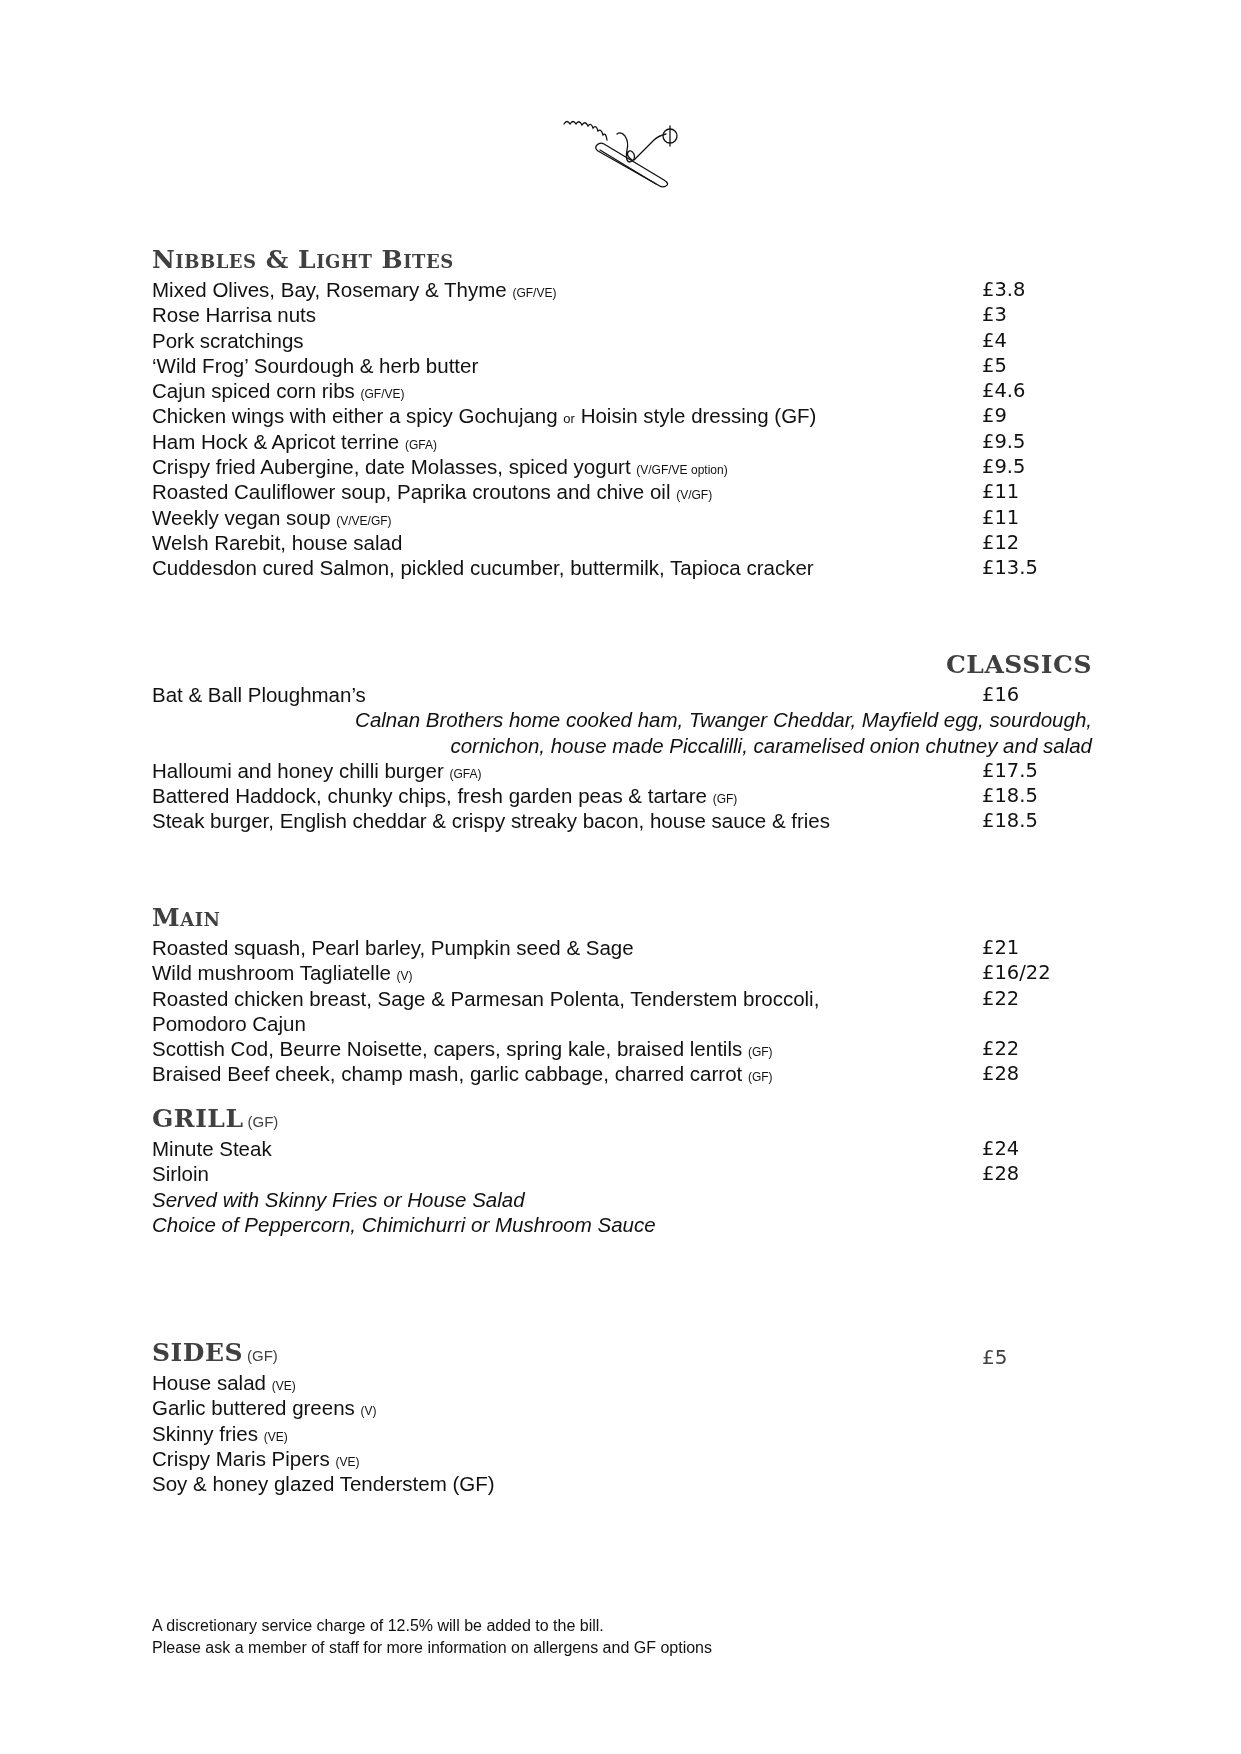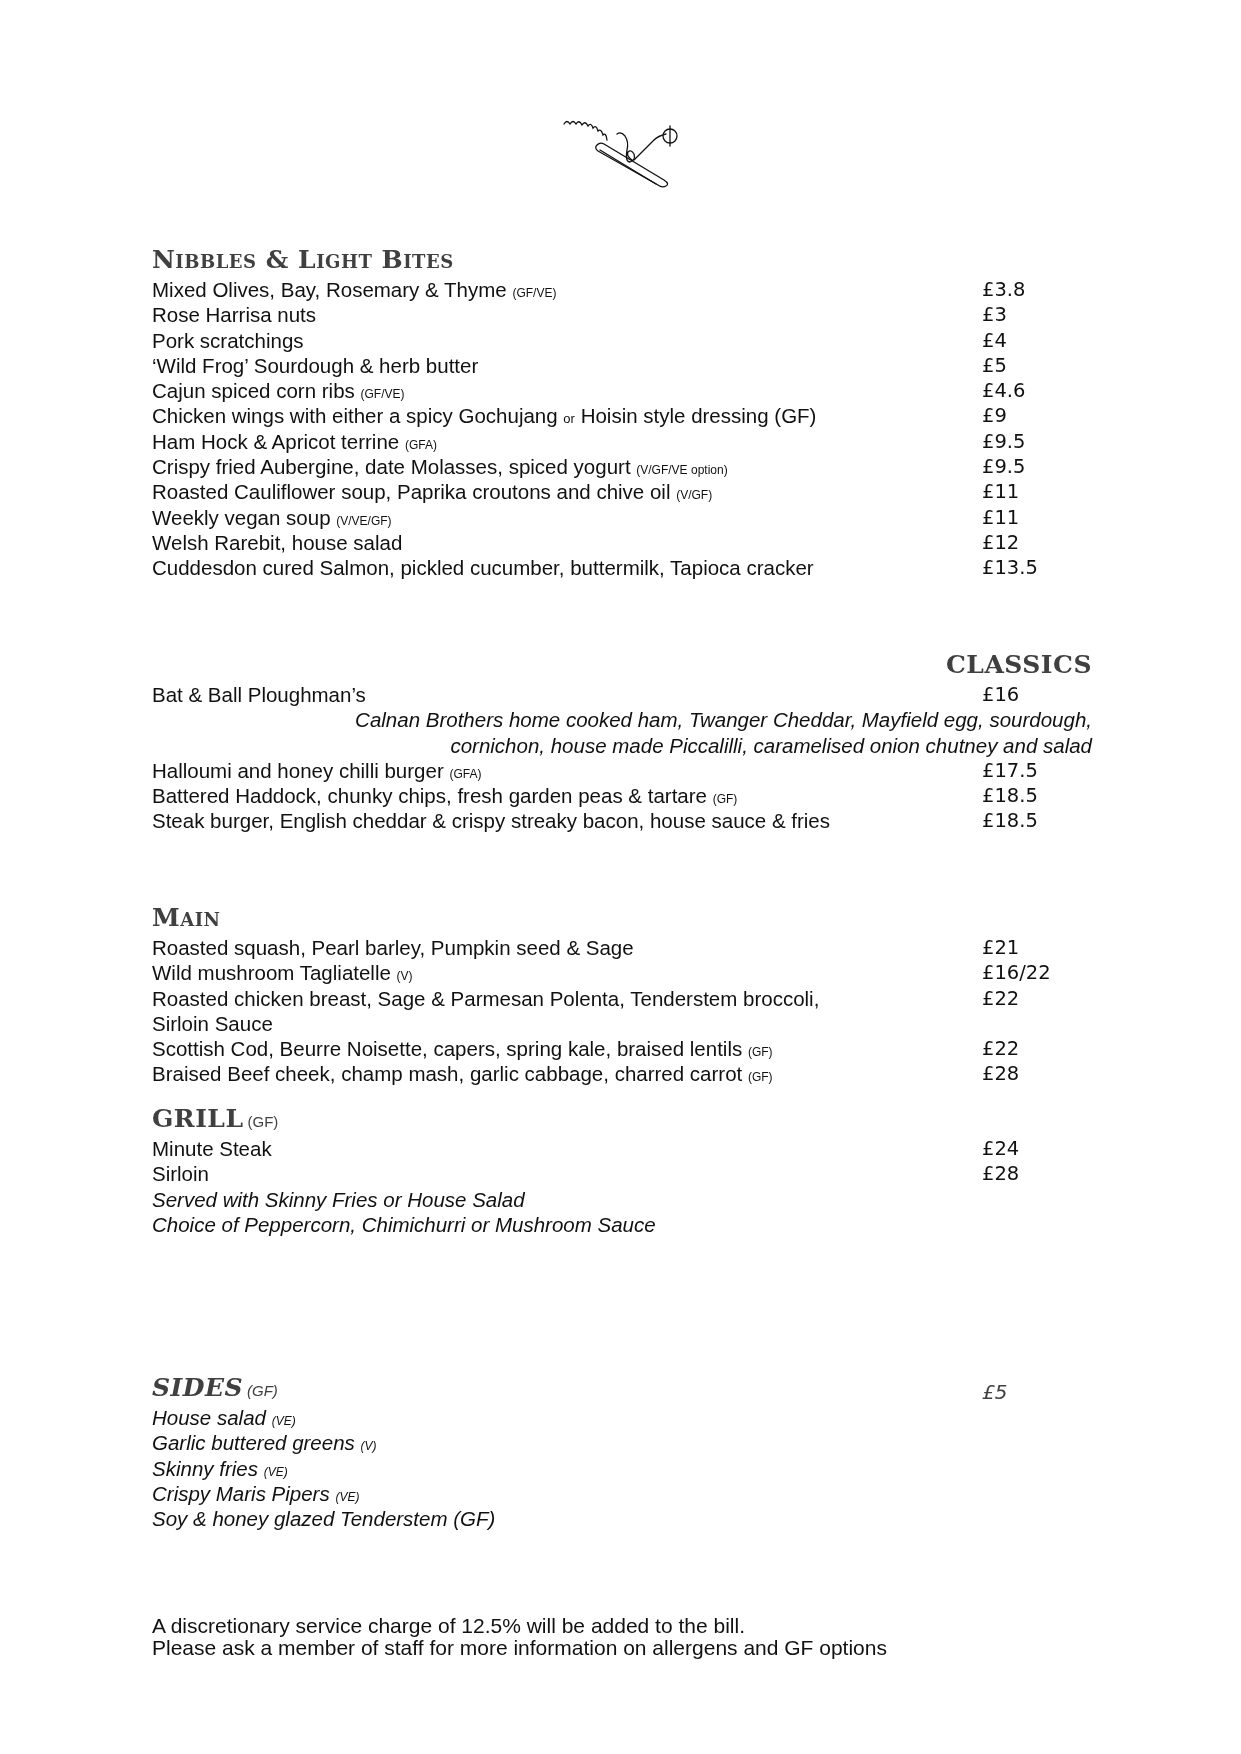--- a/index.html
+++ b/index.html
@@ -8,21 +8,21 @@
     .section { position: absolute; left: 152px; width: 940px; }
     .heading { font-family: "DejaVu Serif", "Liberation Serif", serif; font-weight: bold; font-size: 25px; line-height: 30px; letter-spacing: 0.5px; font-variant: small-caps; color: #404040; margin: 0 0 2px 0; height: 30px; position: relative; }
     .heading .tag { font-family: "Liberation Sans", sans-serif; font-weight: normal; font-size: 15px; font-variant: normal; letter-spacing: 0; margin-left: 4px; }
     .heading .hprice { position: absolute; left: 830px; top: 4px; font-family: "DejaVu Sans", sans-serif; font-weight: normal; font-size: 20px; font-variant: normal; letter-spacing: 0; }
     .row { position: relative; height: 25.3px; line-height: 25.3px; font-size: 20.5px; white-space: nowrap; }
     .row .name { position: absolute; left: 0; top: 0; }
     .row .tag { font-size: 12px; }
     .row .tag.or { font-size: 13px; }
     .row .price { position: absolute; left: 830px; top: 0; font-family: "DejaVu Sans", sans-serif; font-size: 19.5px; }
     .desc { font-style: italic; font-size: 20.5px; line-height: 25.3px; white-space: nowrap; }
-    .footer { position: absolute; left: 152px; top: 1615px; font-size: 21px; line-height: 22px; }
+    .footer { position: absolute; left: 152px; top: 1615px; font-size: 16px; line-height: 22px; }
   </style>
 </head>
 <body>
 
 <div class="logo">
   <svg width="130" height="80" viewBox="0 0 130 80" fill="none" stroke="#111" stroke-width="1.3" stroke-linecap="round">
     <path d="M4,14 q3,-5 6,0 q3,-5 6,0 q3,-5 6,1 q3,-5 6,1 q3,-4 5,2 q3,-4 5,3 q3,-3 5,4 q3,-3 4,5"></path>
     <path d="M44,34 l60,36 q6,4 2,6 q-4,2 -8,-1 l-60,-34 q-4,-3 -1,-6 q3,-3 7,-1 z"></path>
     <path d="M40,40 l56,34"></path>
     <path d="M72,50 q-6,-4 -4,-8 q3,-3 6,2 q2,6 -4,8 q-5,0 -3,-12 q2,-8 -2,-14 q-4,-5 -8,-2"></path>
@@ -114,21 +114,21 @@
     </div>
   <div class="row">
       <span class="name"><span>Wild mushroom Tagliatelle</span> <span class="tag">(V)</span></span>
       <span class="price">£16/22</span>
     </div>
   <div class="row">
       <span class="name">Roasted chicken breast, Sage &amp; Parmesan Polenta, Tenderstem broccoli,</span>
       <span class="price">£22</span>
     </div>
   <div class="row">
-      <span class="name">Sirloin Sauce</span>
+      <span class="name">Pomodoro Cajun</span>
     </div>
   <div class="row">
       <span class="name"><span>Scottish Cod, Beurre Noisette, capers, spring kale, braised lentils</span> <span class="tag">(GF)</span></span>
       <span class="price">£22</span>
     </div>
   <div class="row">
       <span class="name"><span>Braised Beef cheek, champ mash, garlic cabbage, charred carrot</span> <span class="tag">(GF)</span></span>
       <span class="price">£28</span>
     </div>
 </div>
@@ -140,21 +140,21 @@
       <span class="price">£24</span>
     </div>
   <div class="row">
       <span class="name">Sirloin</span>
       <span class="price">£28</span>
     </div>
   <div class="desc">Served with Skinny Fries or House Salad</div>
   <div class="desc">Choice of Peppercorn, Chimichurri or Mushroom Sauce</div>
 </div>
 
-<div class="section" style="top:1373px;font-style:italic;">
+<div class="section" style="top:1338px;">
   <div class="heading"><span>SIDES</span><span class="tag">(GF)</span><span class="hprice">£5</span></div>
   <div class="row">
       <span class="name"><span>House salad</span> <span class="tag">(VE)</span></span>
     </div>
   <div class="row">
       <span class="name"><span>Garlic buttered greens</span> <span class="tag">(V)</span></span>
     </div>
   <div class="row">
       <span class="name"><span>Skinny fries</span> <span class="tag">(VE)</span></span>
     </div>

